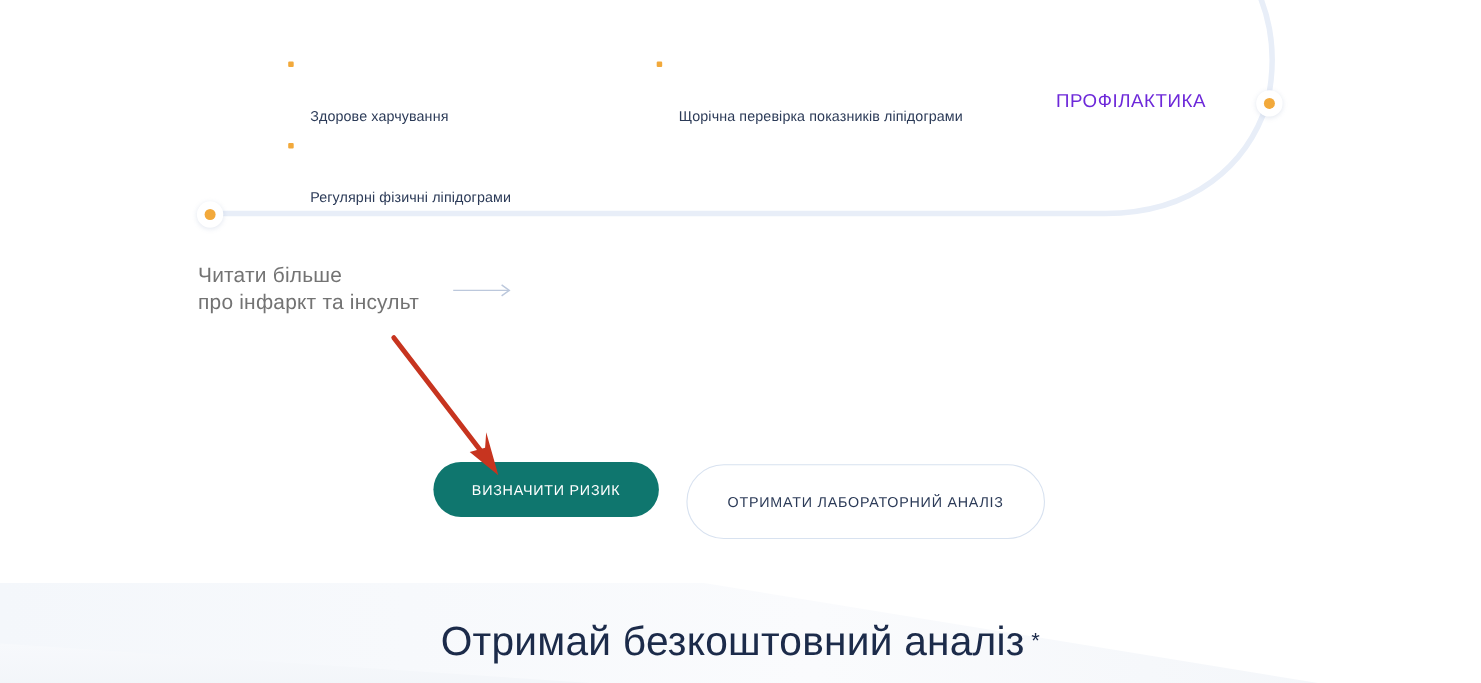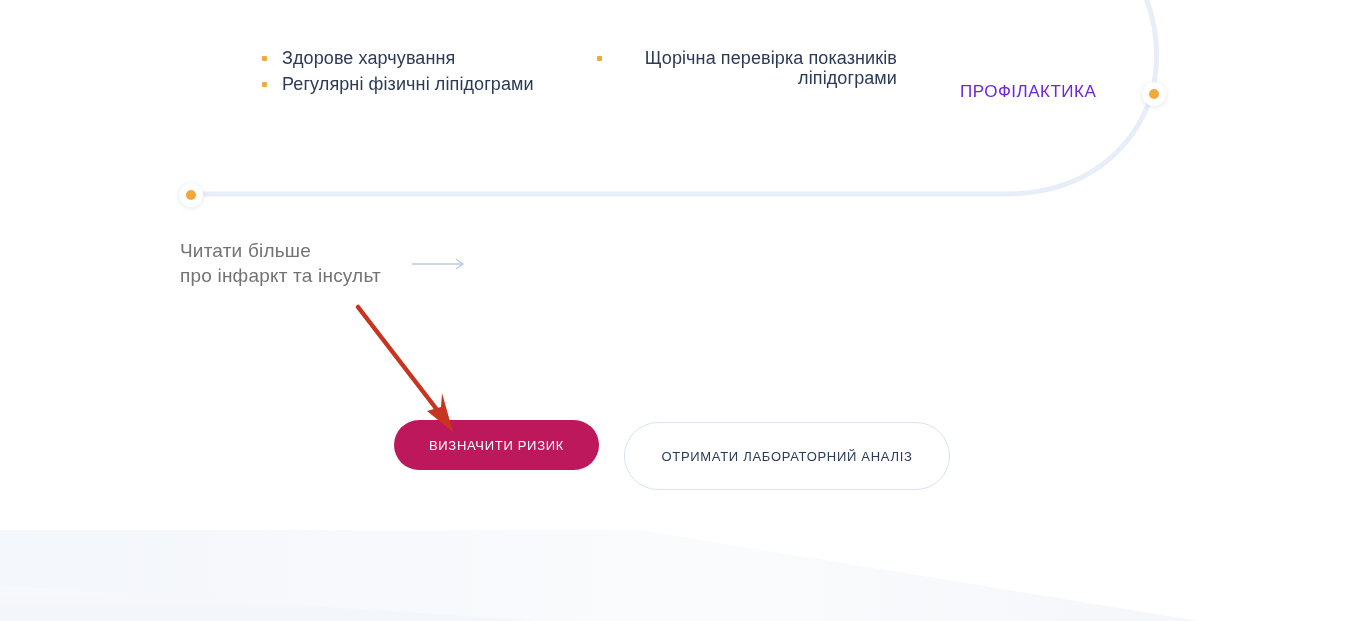--- a/index.html
+++ b/index.html
@@ -100,24 +100,25 @@
   .bullet-marker {
     flex: 0 0 auto;
     width: 5px;
     height: 5px;
     background: #F2A93B;
     margin-top: 8px;
     margin-right: 15px;
     border-radius: 1px;
   }
   .bullet-text {
-    font-size: 18px;
+    font-size: 13px;
     line-height: 20px;
     color: #2B3A57;
     letter-spacing: 0.1px;
+    margin-top: 48px;
   }
 
   
   .read-more {
     position: absolute;
     left: 180px;
     top: 238px;
     z-index: 3;
     display: flex;
     align-items: center;
@@ -153,21 +154,21 @@
     cursor: pointer;
     white-space: nowrap;
     display: flex;
     align-items: center;
     justify-content: center;
     border: none;
   }
   .btn-primary {
     width: 205px;
     height: 50px;
-    background: #be185d;
+    background: #0f766e;
     color: #ffffff;
     margin-top: 0;
   }
   .btn-secondary {
     width: 326px;
     height: 68px;
     background: #ffffff;
     color: #2B3A57;
     border: 1px solid #D8E2F0;
     margin-left: 25px;
@@ -265,19 +266,22 @@
       <line x1="1" y1="7" x2="51" y2="7" stroke="#BCC8DC" stroke-width="1.3"></line>
       <polyline points="45,2 52,7 45,12" fill="none" stroke="#BCC8DC" stroke-width="1.3"></polyline>
     </svg>
   </div>
 
   <div class="cta-row">
     <button class="btn btn-primary">ВИЗНАЧИТИ РИЗИК</button>
     <button class="btn btn-secondary">ОТРИМАТИ ЛАБОРАТОРНИЙ АНАЛІЗ</button>
   </div>
 
+  <div class="bottom-heading">
+    <span class="bottom-heading-text">Отримай безкоштовний аналіз</span><span class="bottom-heading-star">*</span>
+  </div>
 
   <svg class="annotation-arrow" viewBox="0 0 1346 621">
     <line x1="358" y1="307" x2="448" y2="424" stroke="#C7341F" stroke-width="4.5" stroke-linecap="round"></line>
     <polygon points="453,432 427,411 441,407 442,393" fill="#C7341F"></polygon>
   </svg>
 
 </div>
 
 </body></html>

